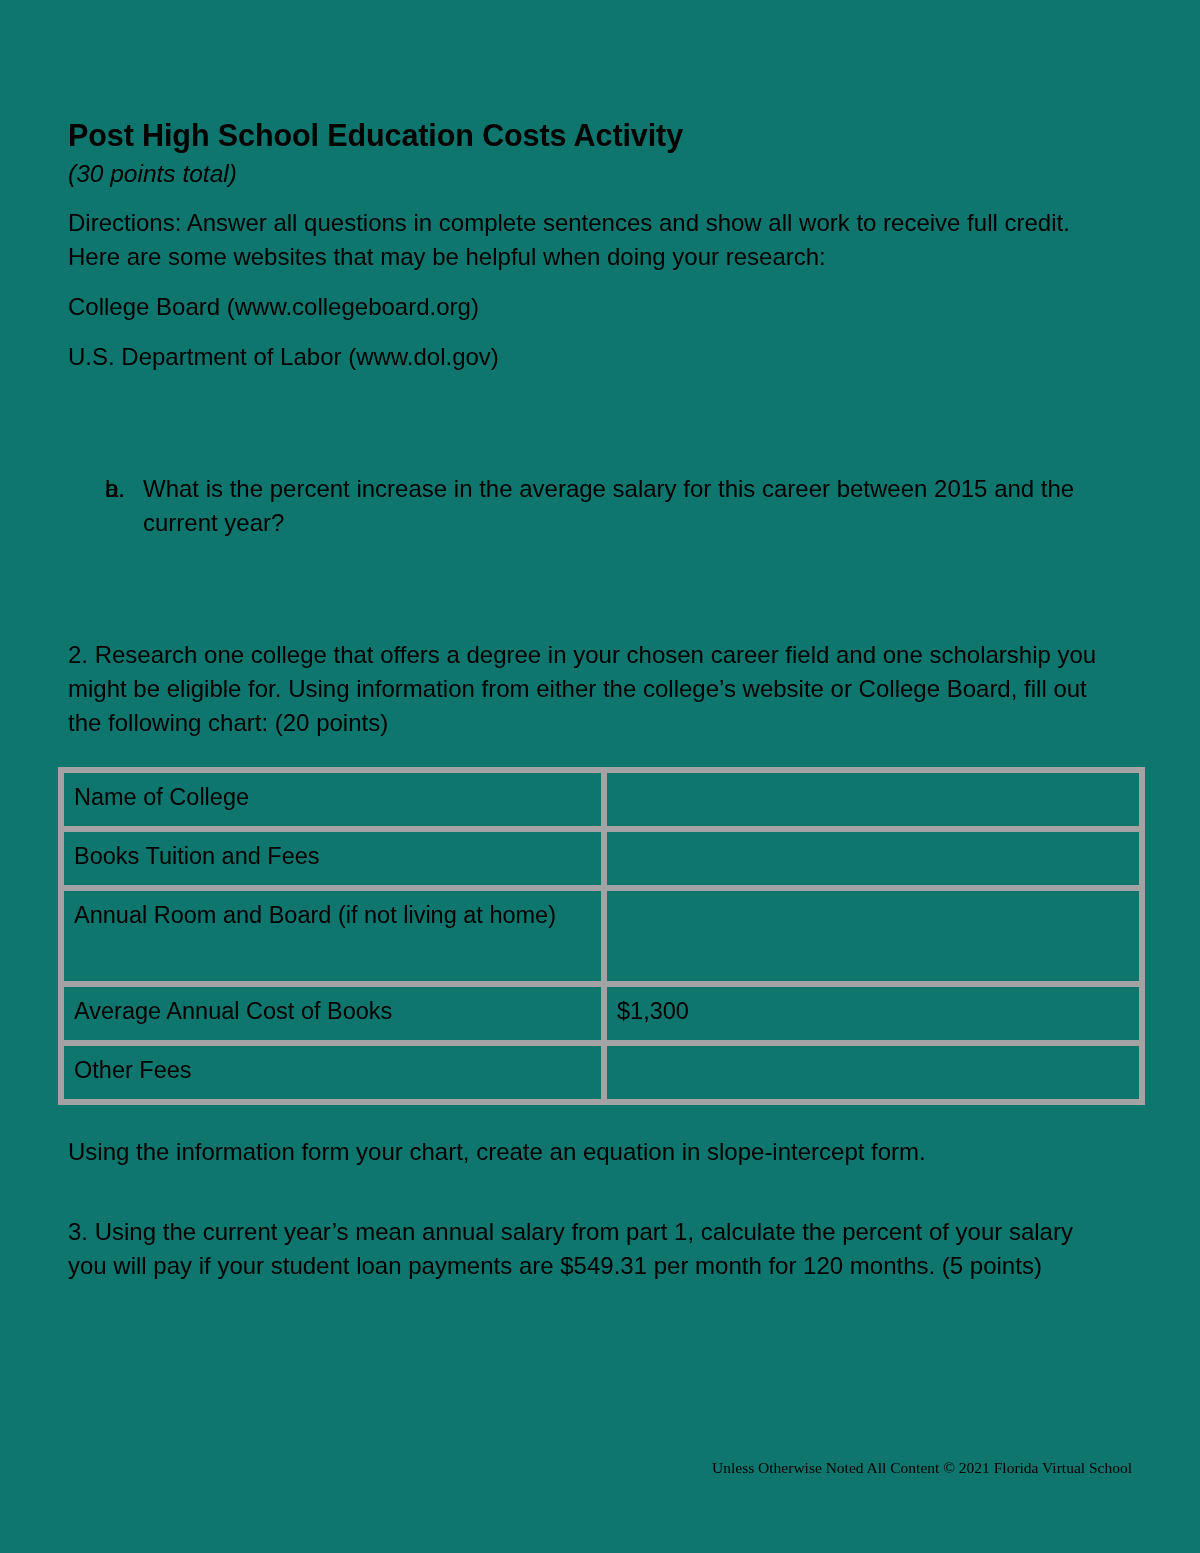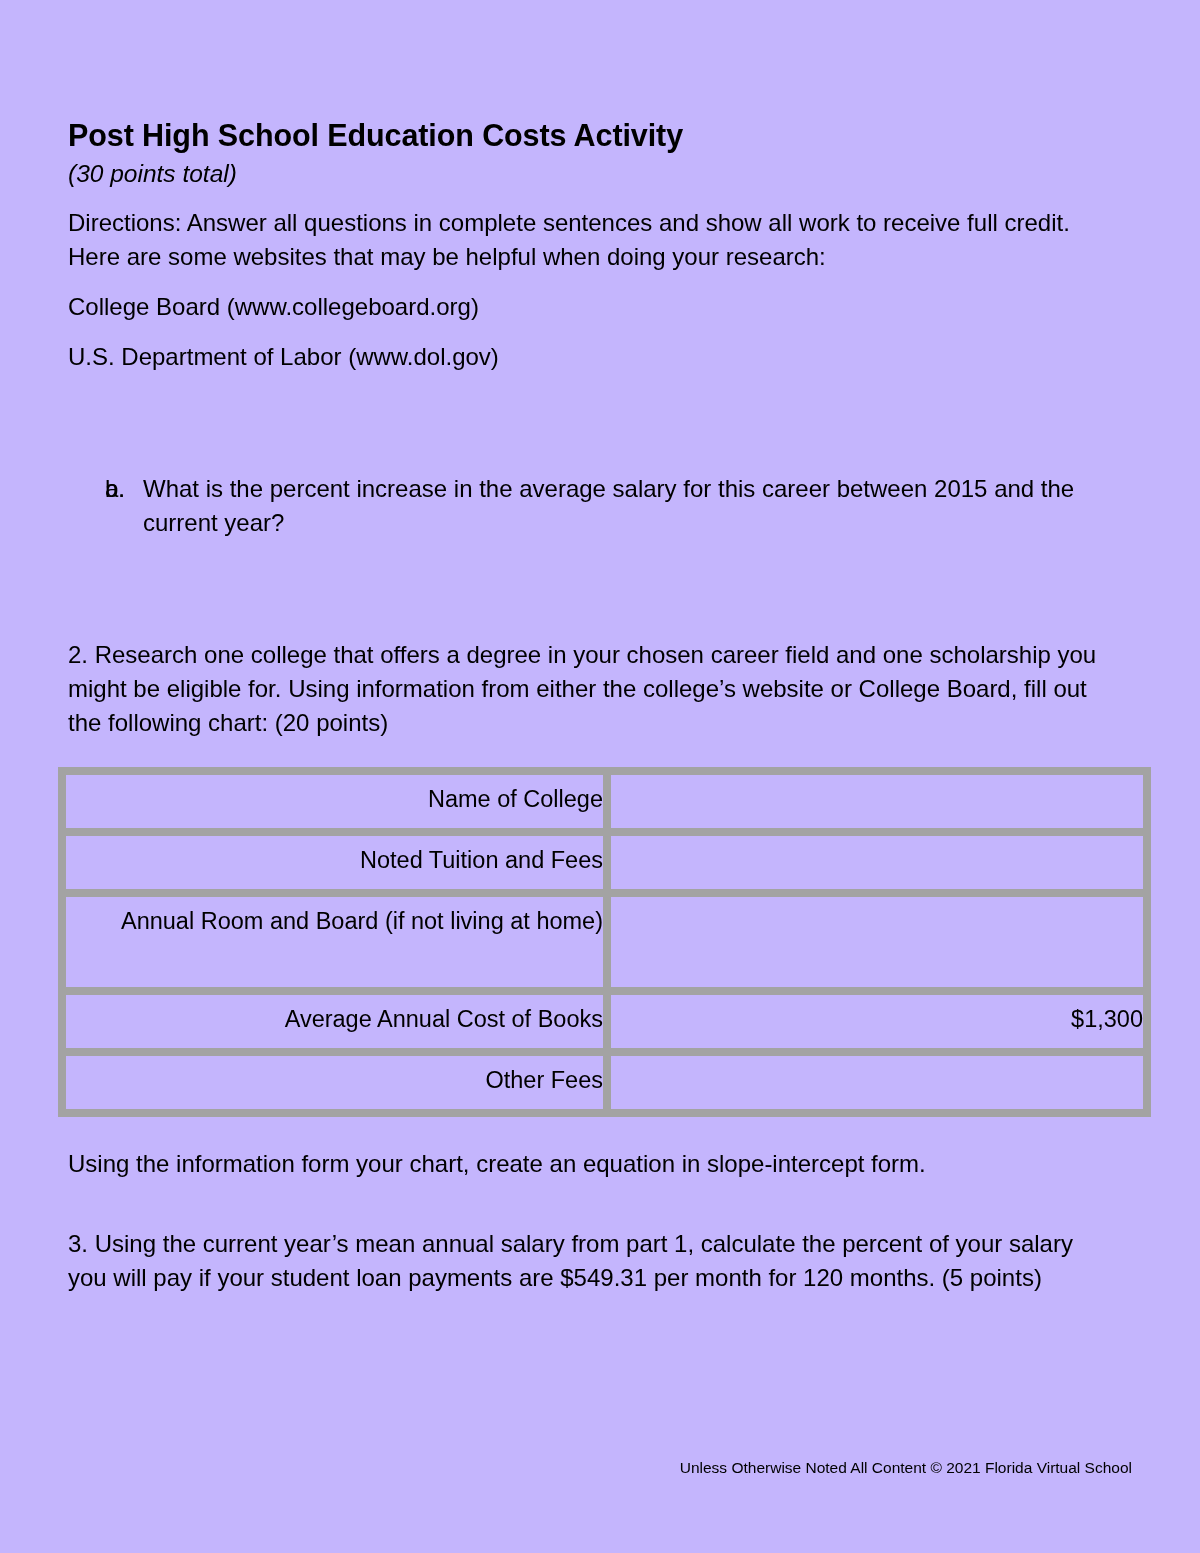--- a/index.html
+++ b/index.html
@@ -4,21 +4,21 @@
 <style>
   html, body {
     margin: 0;
     padding: 0;
     background: #ffffff;
   }
   .page {
     position: relative;
     width: 1200px;
     height: 1553px;
-    background: #c4b5fd;
+    background: #0f766e;
     font-family: "Liberation Sans", sans-serif;
     color: #000000;
     overflow: hidden;
   }
   .content {
     position: absolute;
     left: 68px;
     top: 118px;
     width: 1045px;
   }
@@ -73,46 +73,45 @@
     text-align: left;
   }
 
   table.cost-table {
     border-collapse: collapse;
     width: 1051px;
     margin: 26px 0 0 -10px;
     table-layout: fixed;
   }
   table.cost-table td {
-    border: 8px solid #a3a3a3;
+    border: 6px solid #a3a3a3;
     font-size: 23.5px;
     line-height: 1.33;
     padding: 9px 0 0 10px;
     vertical-align: top;
-    text-align: right;
   }
   td.label-cell { width: 527px; height: 44px; }
   td.value-cell { width: 522px; }
   tr.tall-row td { height: 81px; }
 
   .after-table {
     font-size: 24px;
     line-height: 1.42;
     margin: 30px 0 0 0;
   }
 
   .footer {
     position: absolute;
     left: 0;
     top: 1458px;
     width: 1132px;
     text-align: right;
     font-size: 15.5px;
     line-height: 1.3;
-    font-family: Liberation Sans, sans-serif;
+    font-family: Liberation Serif, serif;
     color: #000000;
   }
 </style>
 </head>
 <body>
 
 <div class="page">
   <div class="content">
 
     <h1 class="doc-title">Post High School Education Costs Activity</h1>
@@ -140,21 +139,21 @@
 
     <p class="q-item">2. Research one college that offers a degree in your chosen career field and one scholarship you might be eligible for. Using information from either the college’s website or College Board, fill out the following chart: (20 points)</p>
 
     <table class="cost-table">
       <tbody>
         <tr>
           <td class="label-cell">Name of College</td>
           <td class="value-cell"></td>
         </tr>
         <tr>
-          <td class="label-cell">Noted Tuition and Fees</td>
+          <td class="label-cell">Books Tuition and Fees</td>
           <td class="value-cell"></td>
         </tr>
         <tr class="tall-row">
           <td class="label-cell">Annual Room and Board (if not living at home)</td>
           <td class="value-cell"></td>
         </tr>
         <tr>
           <td class="label-cell">Average Annual Cost of Books</td>
           <td class="value-cell">$1,300</td>
         </tr>

